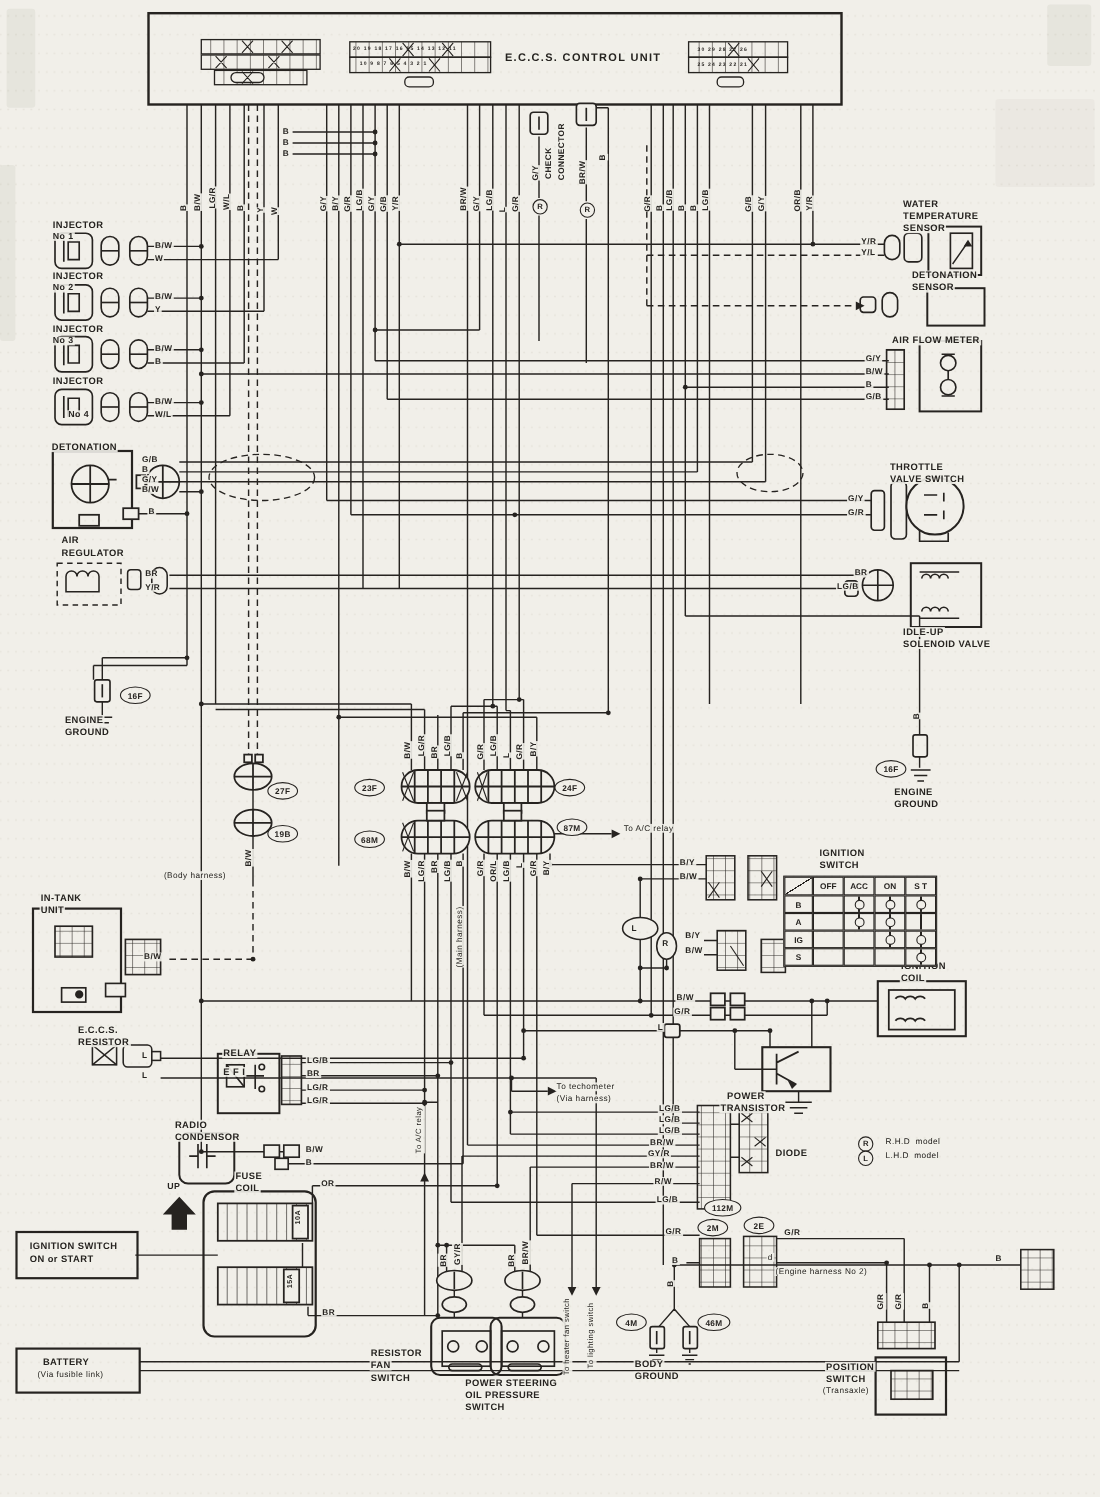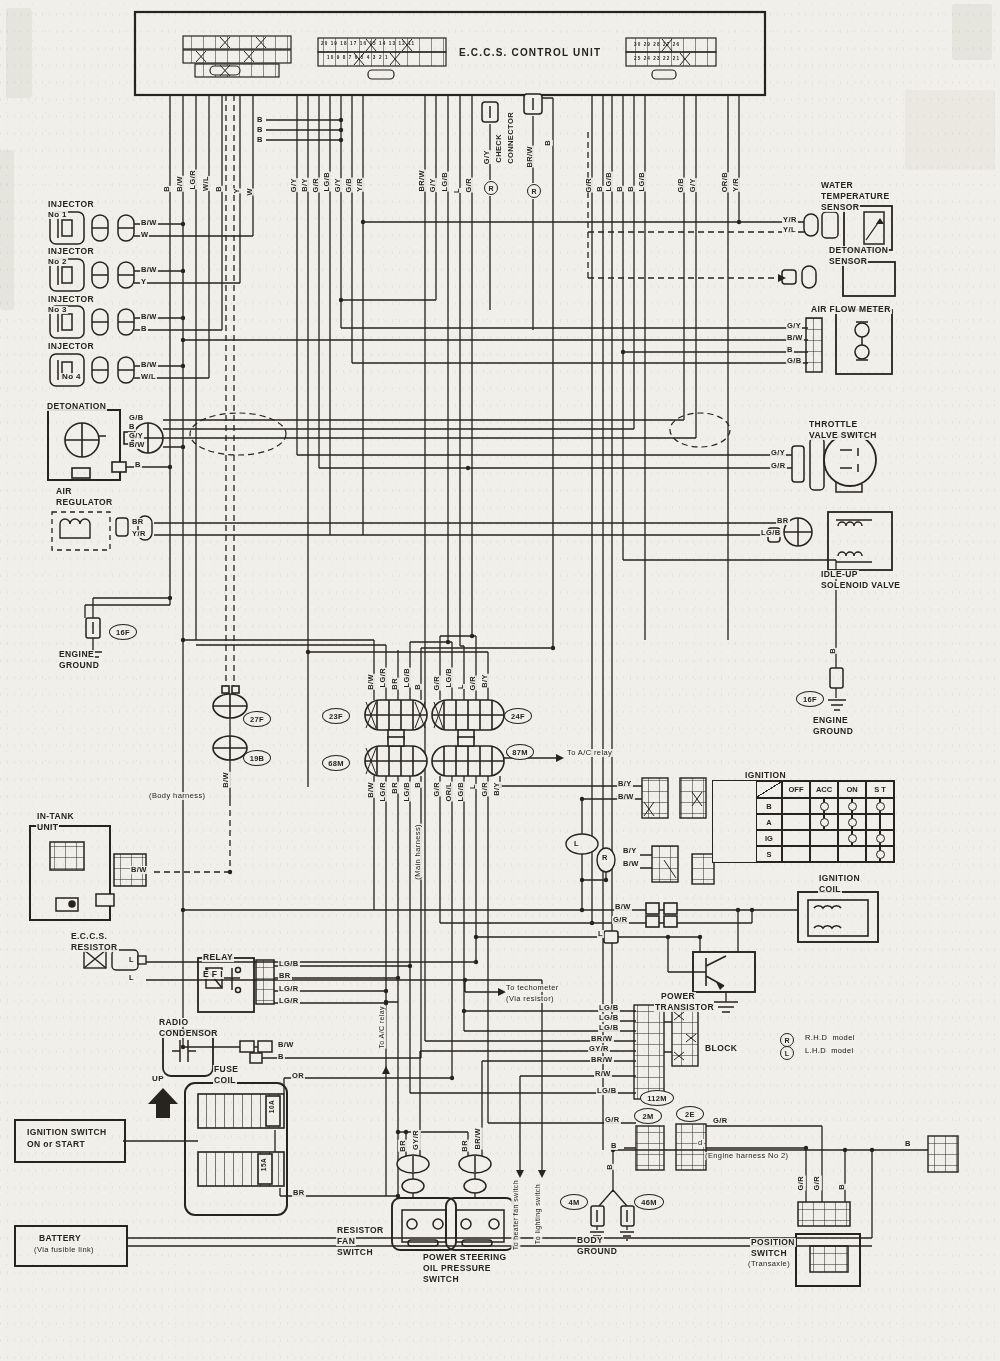--- a/index.html
+++ b/index.html
@@ -8,22 +8,22 @@
   #art{position:absolute;left:0;top:0;}
   .lbl{position:absolute;font-size:7.5px;font-weight:bold;line-height:1.05;white-space:pre;
        letter-spacing:.4px;background:rgba(241,239,233,.9);padding:0 1px;z-index:5;}
   .lbl.v{writing-mode:vertical-rl;transform:rotate(180deg);}
   .oval{position:absolute;border:1.5px solid #262320;border-radius:50%;background:#f1efe9;
         font-size:7.5px;font-weight:bold;display:flex;align-items:center;justify-content:center;
         width:26px;height:14px;z-index:6;letter-spacing:.3px;}
   .circ{position:absolute;border:1.3px solid #262320;border-radius:50%;background:#f1efe9;
         font-size:7px;font-weight:bold;display:flex;align-items:center;justify-content:center;
         width:12px;height:12px;z-index:6;}
-  #igntable{position:absolute;left:712px;top:780px;display:grid;z-index:6;
-            grid-template-columns:26px 28px 28px 28px 28px;border:1.7px solid #262320;background:#f1efe9;padding-left:43px;}
+  #igntable{position:absolute;left:712px;top:796px;display:grid;z-index:6;
+            grid-template-columns:26px 28px 28px 28px 28px;border:1.7px solid #262320;background:#f1efe9;}
   #igntable .tc{border:.9px solid #262320;height:14px;display:flex;align-items:center;justify-content:center;
             font-size:7.5px;font-weight:bold;position:relative;}
   #igntable .hd{height:15px;}
   #igntable .diag{background:linear-gradient(to bottom right,transparent 48%,#262320 48%,#262320 52%,transparent 52%);}
   #igntable .lk{background:linear-gradient(to right,transparent 46%,#262320 46%,#262320 54%,transparent 54%);}
   #igntable .cc{width:7px;height:7px;border:1.3px solid #262320;border-radius:50%;background:#f1efe9;}
   .nums{position:absolute;font-size:4.6px;font-weight:bold;letter-spacing:1.1px;z-index:6;color:#2a2724;}
   #noise{position:absolute;left:0;top:0;width:1000px;height:1361px;pointer-events:none;opacity:.5;z-index:8;
      background-image:radial-gradient(#cfccc2 .5px,transparent .6px),radial-gradient(#dbd8cf .5px,transparent .6px);
      background-size:13px 9px,7px 17px;background-position:0 0,4px 6px;mix-blend-mode:multiply;opacity:.28;}
@@ -578,31 +578,31 @@
       <div class="lbl" style="left: 617px; top: 780px;">B/Y</div>
       <div class="lbl" style="left: 617px; top: 793px;">B/W</div>
       <div class="lbl" style="left: 622px; top: 847px;">B/Y</div>
       <div class="lbl" style="left: 622px; top: 860px;">B/W</div>
       <div class="lbl" style="left: 614px; top: 903px;">B/W</div>
       <div class="lbl" style="left: 612px; top: 916px;">G/R</div>
       <div class="lbl" style="left: 597px; top: 930px;">L</div>
       <div class="lbl" style="left: 660px; top: 992px; font-size: 8.5px;">POWER</div>
       <div class="lbl" style="left: 654px; top: 1003px; font-size: 8.5px;">TRANSISTOR</div>
       <div class="lbl" style="left: 505px; top: 984px; font-size: 7.5px; font-weight: normal;">To techometer</div>
-      <div class="lbl" style="left: 505px; top: 995px; font-size: 7.5px; font-weight: normal;">(Via resistor)</div>
+      <div class="lbl" style="left: 505px; top: 995px; font-size: 7.5px; font-weight: normal;">(Via harness)</div>
       <div class="lbl" style="left: 566px; top: 749px; font-size: 7.5px; font-weight: normal;">To A/C relay</div>
       <div class="lbl" style="left: 598px; top: 1004px;">LG/B</div>
       <div class="lbl" style="left: 598px; top: 1014px;">LG/B</div>
       <div class="lbl" style="left: 598px; top: 1024px;">LG/B</div>
       <div class="lbl" style="left: 590px; top: 1035px;">BR/W</div>
       <div class="lbl" style="left: 588px; top: 1045px;">GY/R</div>
       <div class="lbl" style="left: 590px; top: 1056px;">BR/W</div>
       <div class="lbl" style="left: 594px; top: 1070px;">R/W</div>
       <div class="lbl" style="left: 596px; top: 1087px;">LG/B</div>
-      <div class="lbl" style="left: 704px; top: 1044px; font-size: 8.5px;">BLOCK</div>
+      <div class="lbl" style="left: 704px; top: 1044px; font-size: 8.5px;">DIODE</div>
       <div class="lbl" style="left: 804px; top: 1034px; font-size: 7.5px; font-weight: normal;">R.H.D  model</div>
       <div class="lbl" style="left: 804px; top: 1047px; font-size: 7.5px; font-weight: normal;">L.H.D  model</div>
       <div class="lbl" style="left: 604px; top: 1116px;">G/R</div>
       <div class="lbl" style="left: 712px; top: 1117px;">G/R</div>
       <div class="lbl" style="left: 610px; top: 1142px;">B</div>
       <div class="lbl" style="left: 697px; top: 1139px; font-weight: normal;">d</div>
       <div class="lbl" style="left: 704px; top: 1152px; font-size: 7.5px; font-weight: normal;">(Engine harness No 2)</div>
       <div class="lbl" style="left: 750px; top: 1238px; font-size: 8.5px;">POSITION</div>
       <div class="lbl" style="left: 750px; top: 1249px; font-size: 8.5px;">SWITCH</div>
       <div class="lbl" style="left: 747px; top: 1260px; font-size: 7.5px; font-weight: normal;">(Transaxle)</div>

